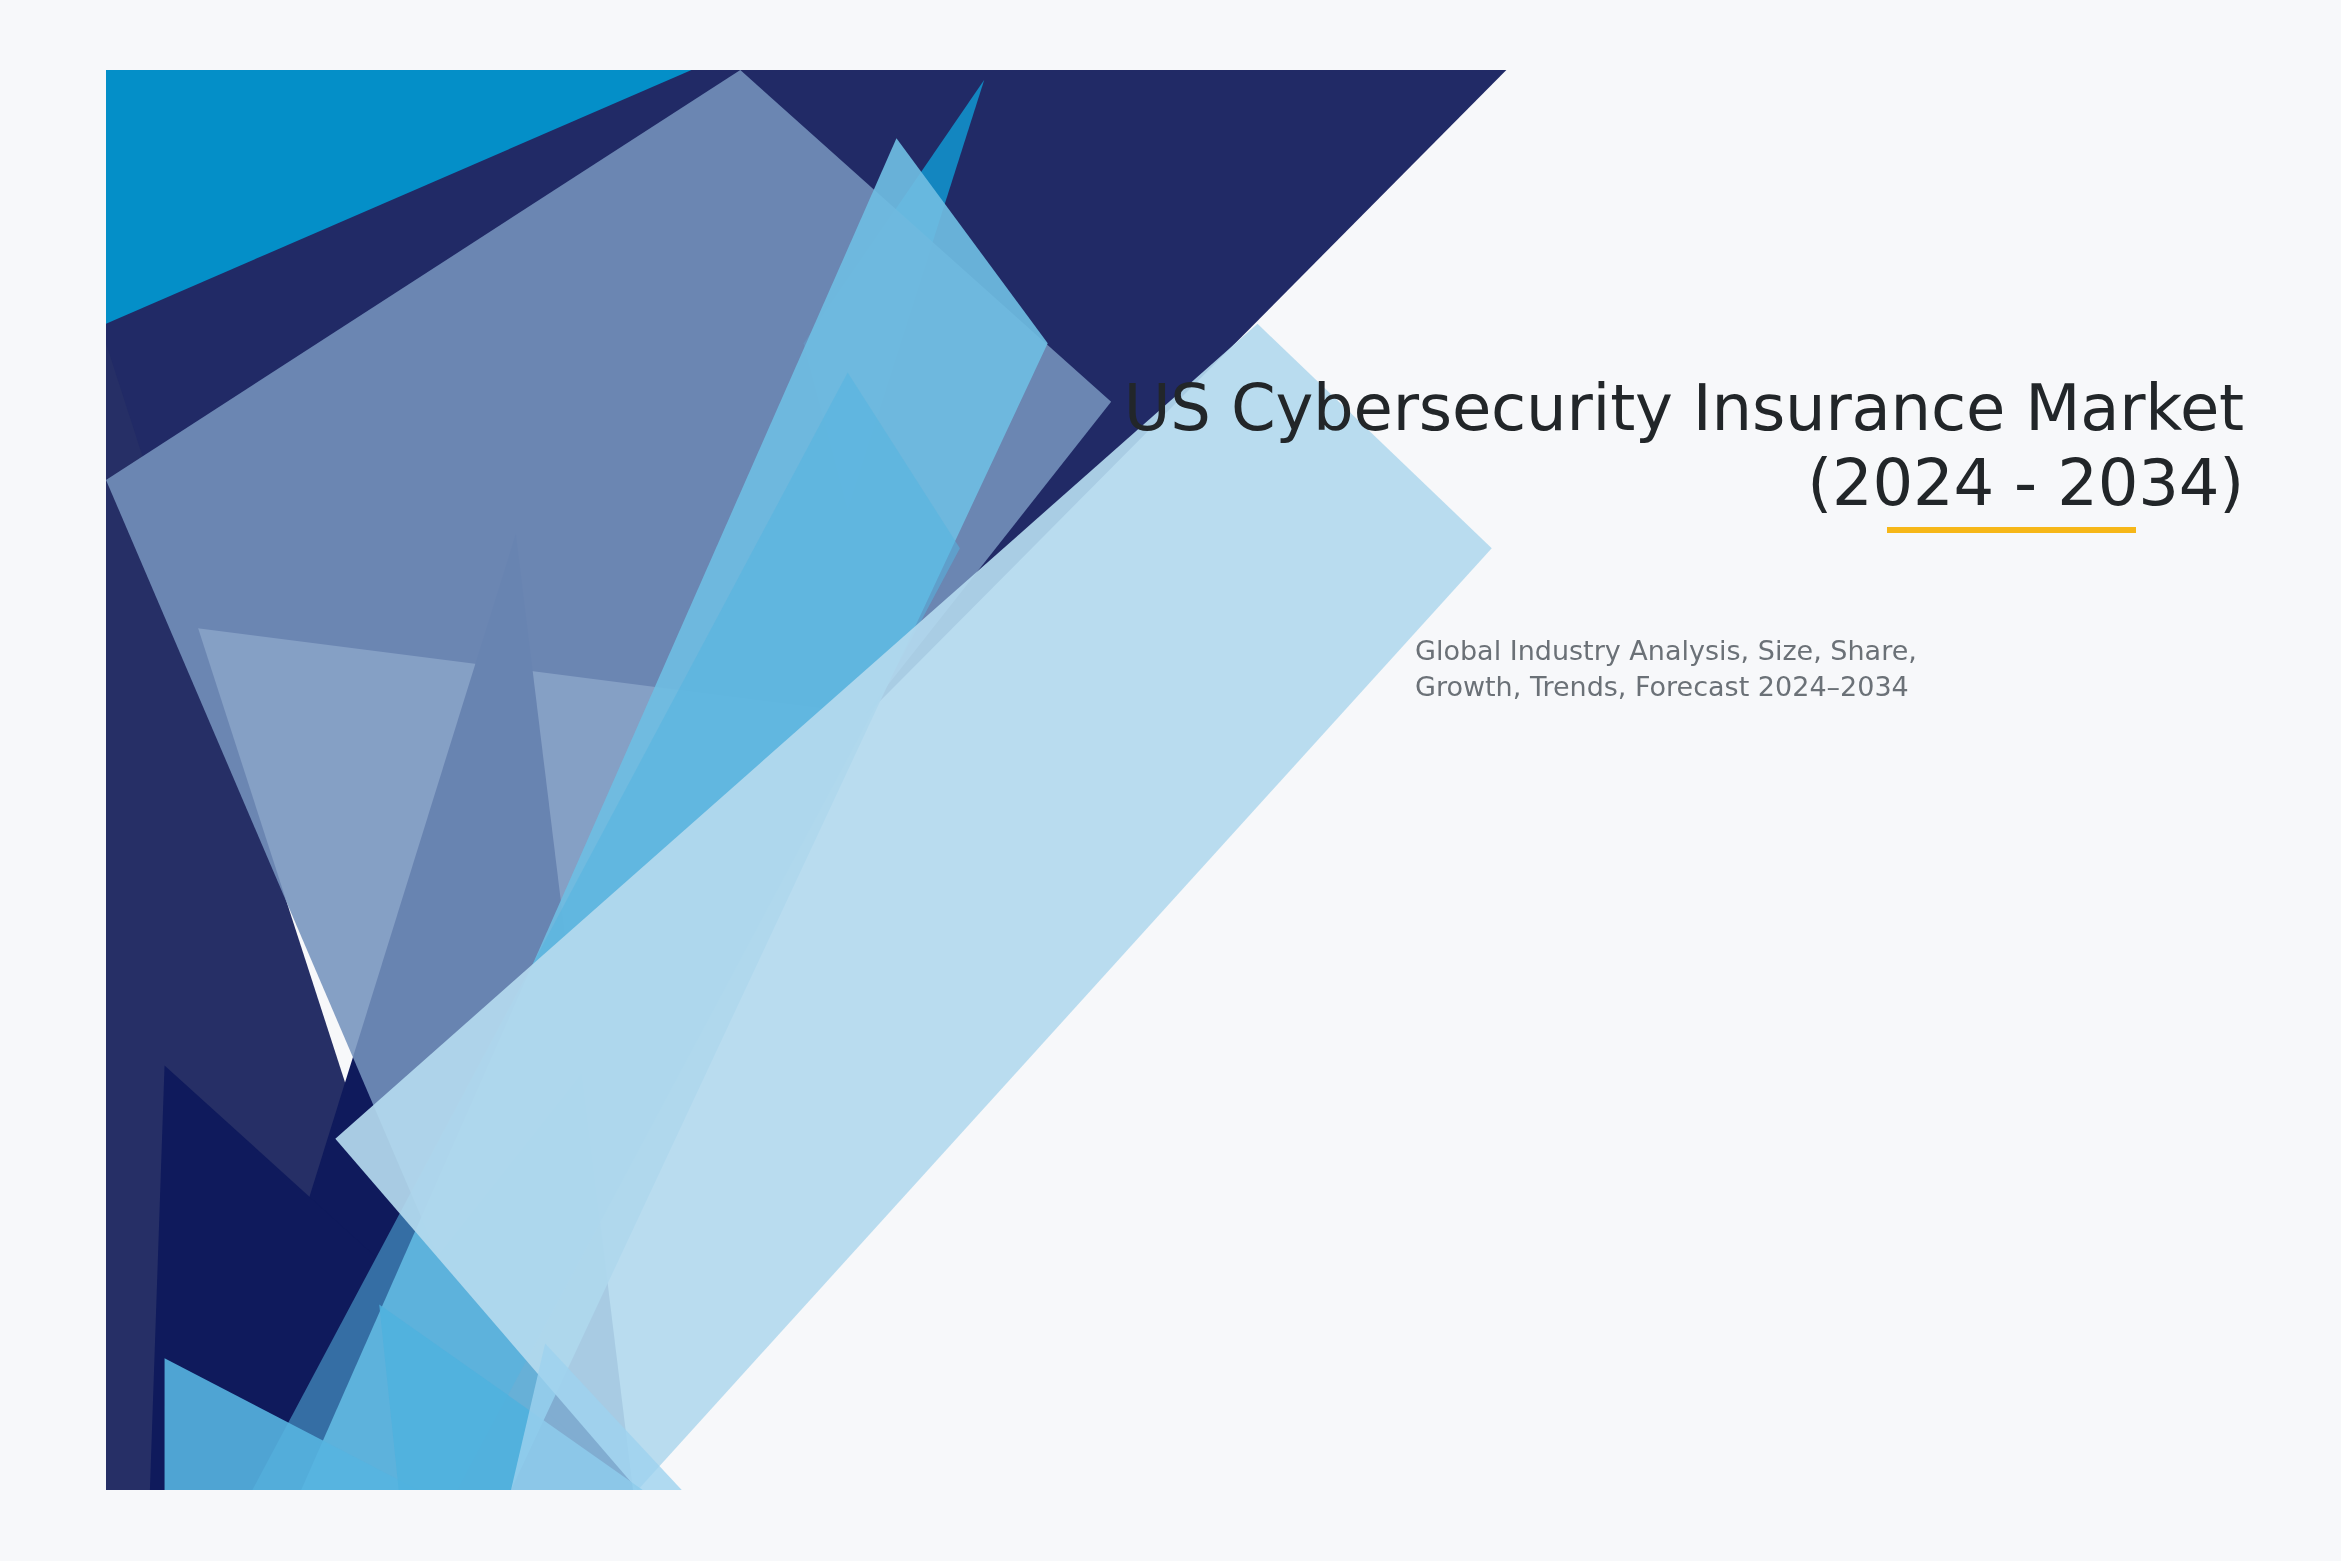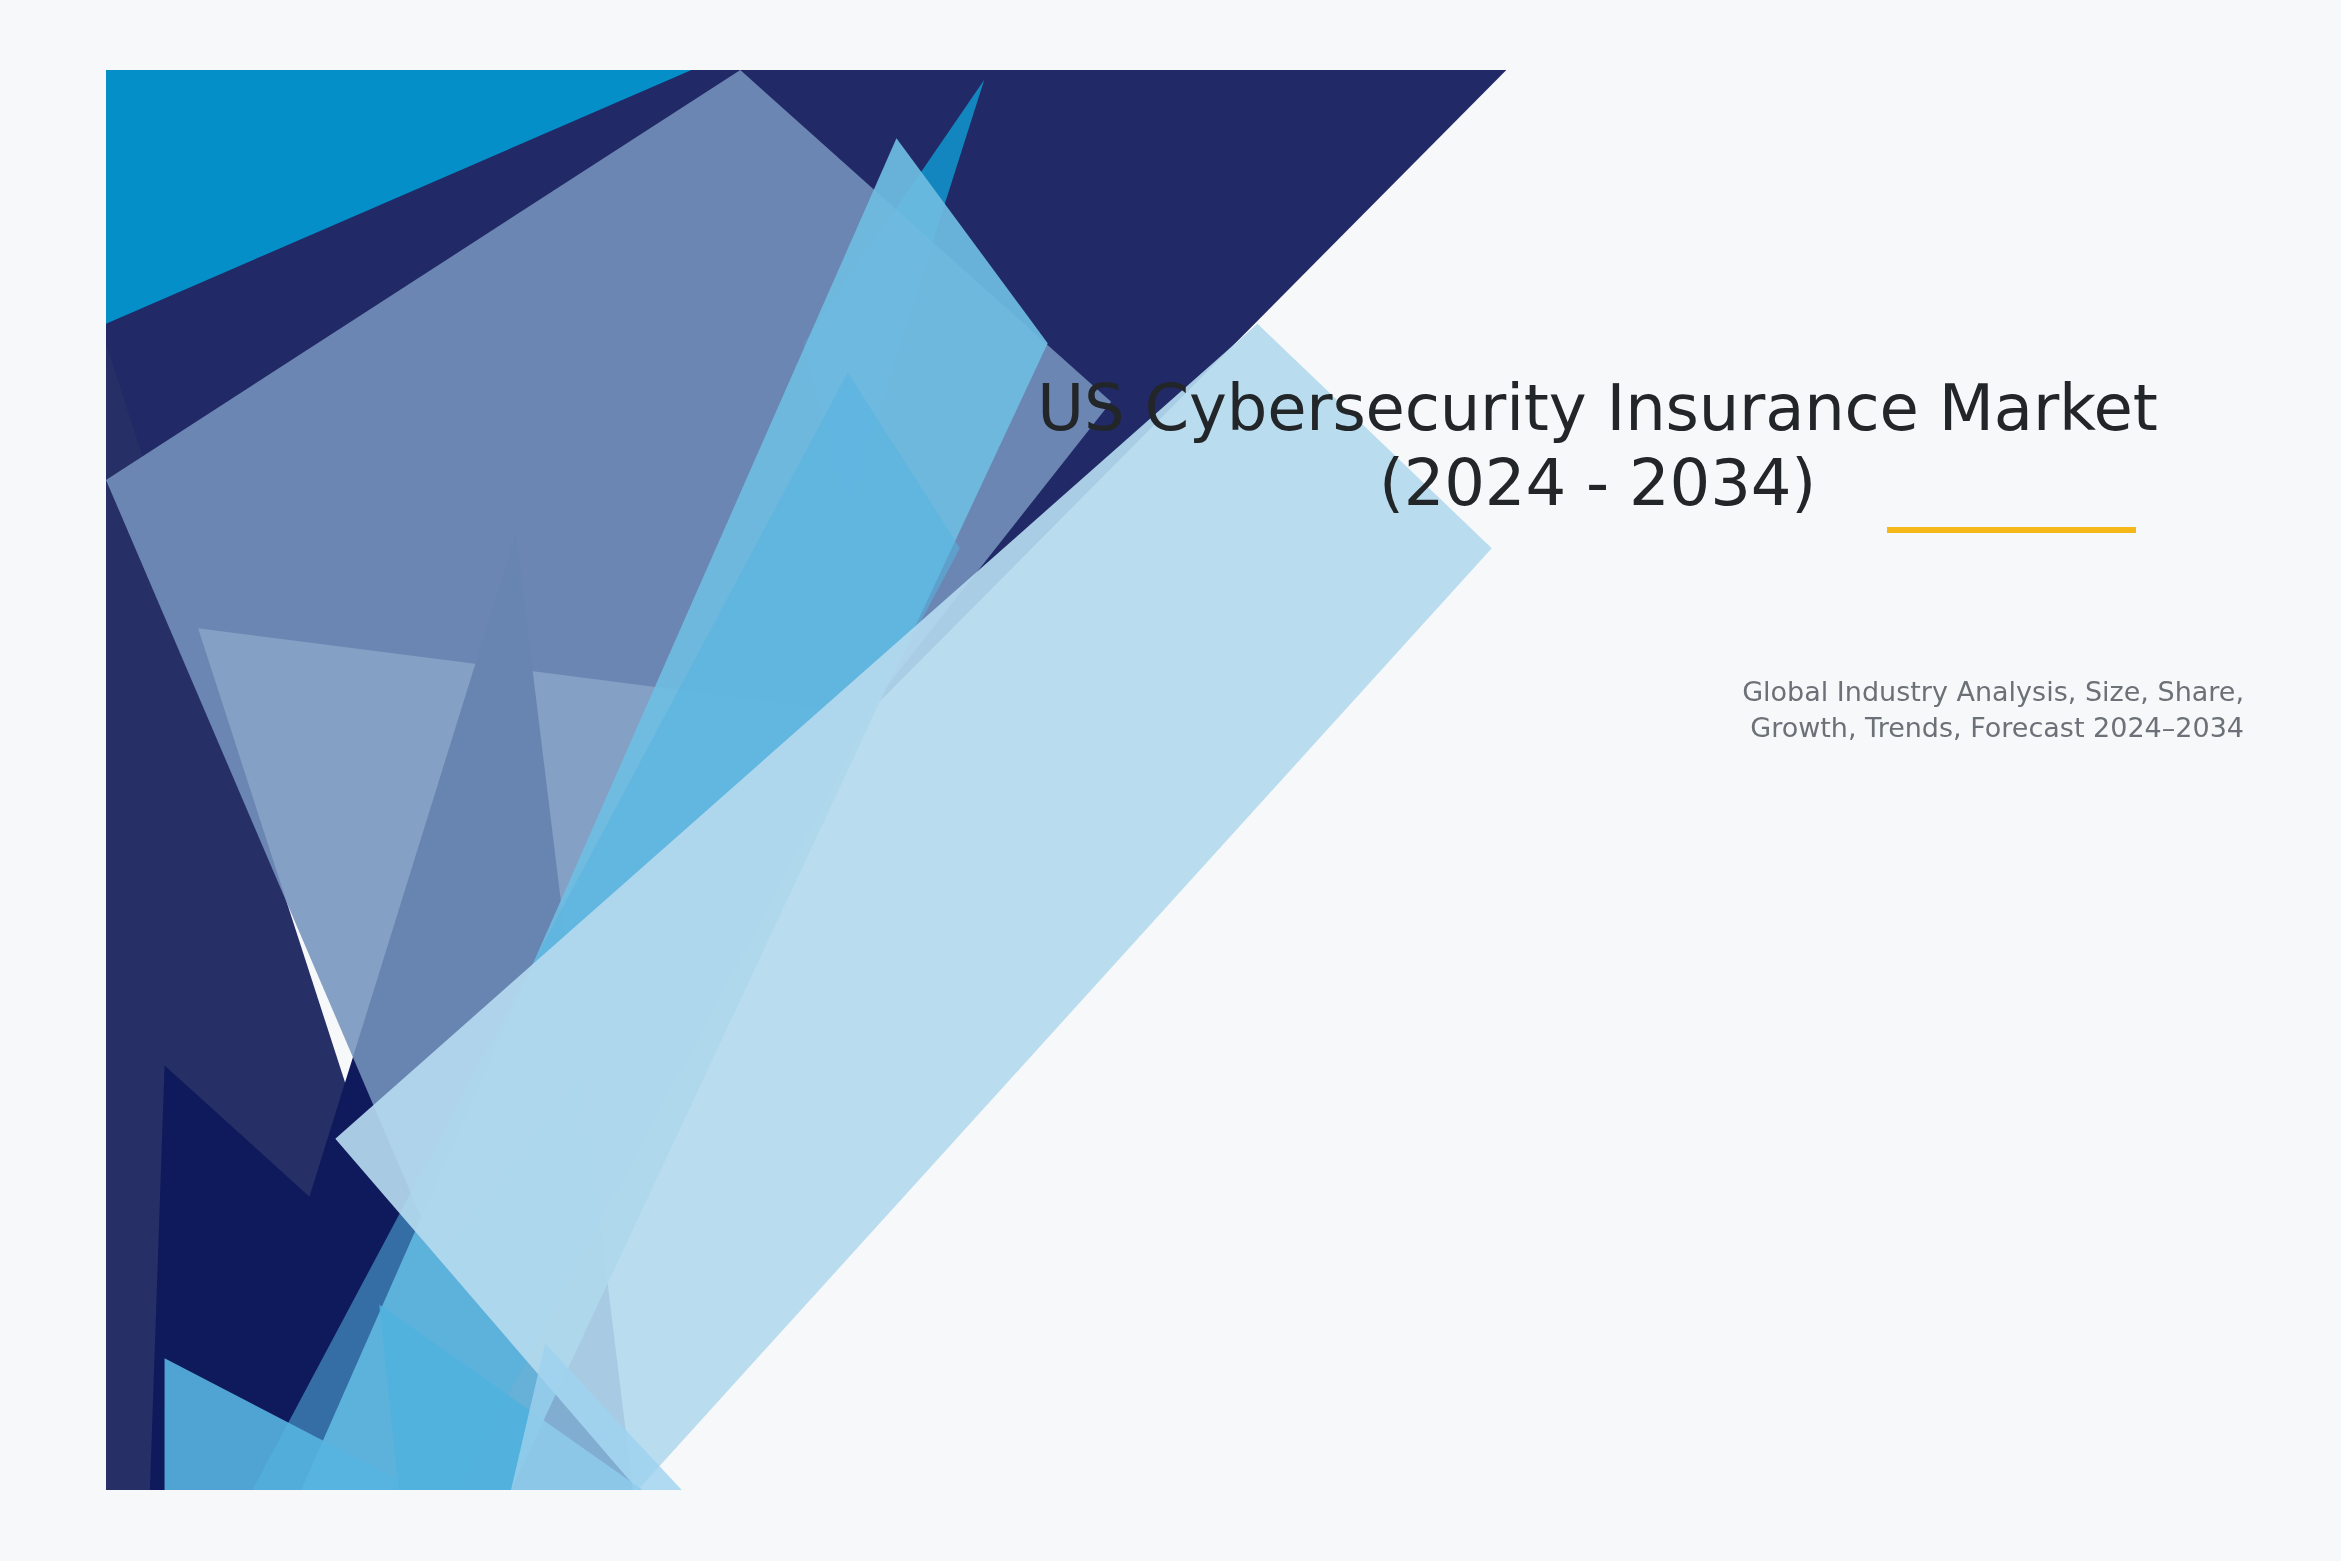--- a/index.html
+++ b/index.html
@@ -30,24 +30,24 @@
   }
   .artwork svg {
     display: block;
     width: 100%;
     height: 100%;
   }
 
   
   .title-block {
     position: absolute;
-    right: 86px;
+    right: 98px;
     top: 371px;
     width: 1317px;
-    text-align: center;
+    text-align: right;
   }
   .cover-title {
     margin: 0;
     font-family: "DejaVu Sans", sans-serif;
     font-weight: 400;
     font-size: 64px;
     line-height: 1.17;
     letter-spacing: -0.2px;
     color: #222629;
     white-space: pre-line;
@@ -60,24 +60,23 @@
     top: 527px;
     width: 249px;
     height: 5.9px;
     background: #f6b718;
     z-index: 2;
   }
 
   .cover-subtitle {
     position: absolute;
     right: 98px;
-    top: 674px;
+    top: 633px;
     width: 829px;
     margin: 0;
-    text-align: right;
     font-family: "DejaVu Sans", sans-serif;
     font-weight: 400;
     font-size: 27px;
     line-height: 1.34;
     color: #6b7177;
     white-space: pre-line;
   }
 </style>
 </head>
 <body>

